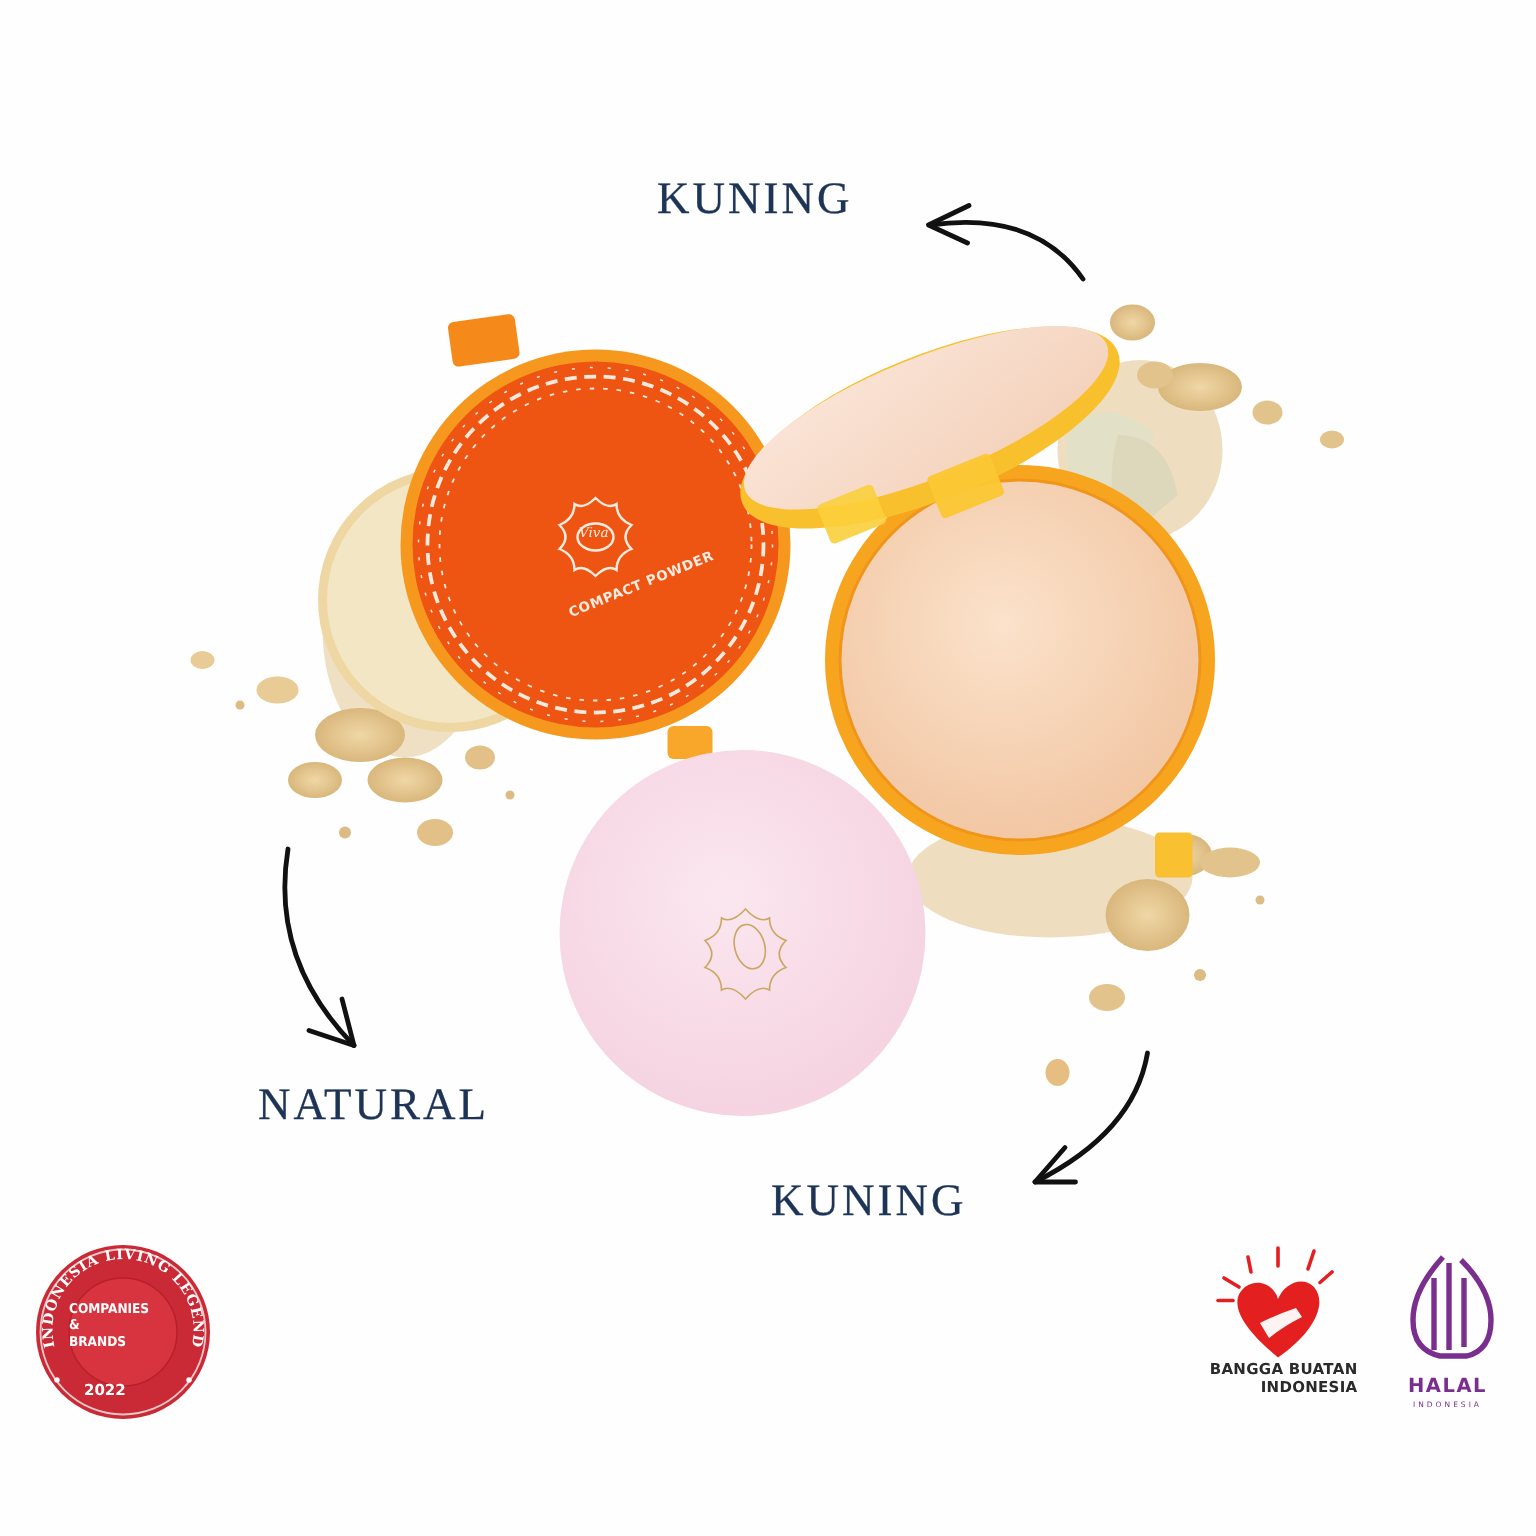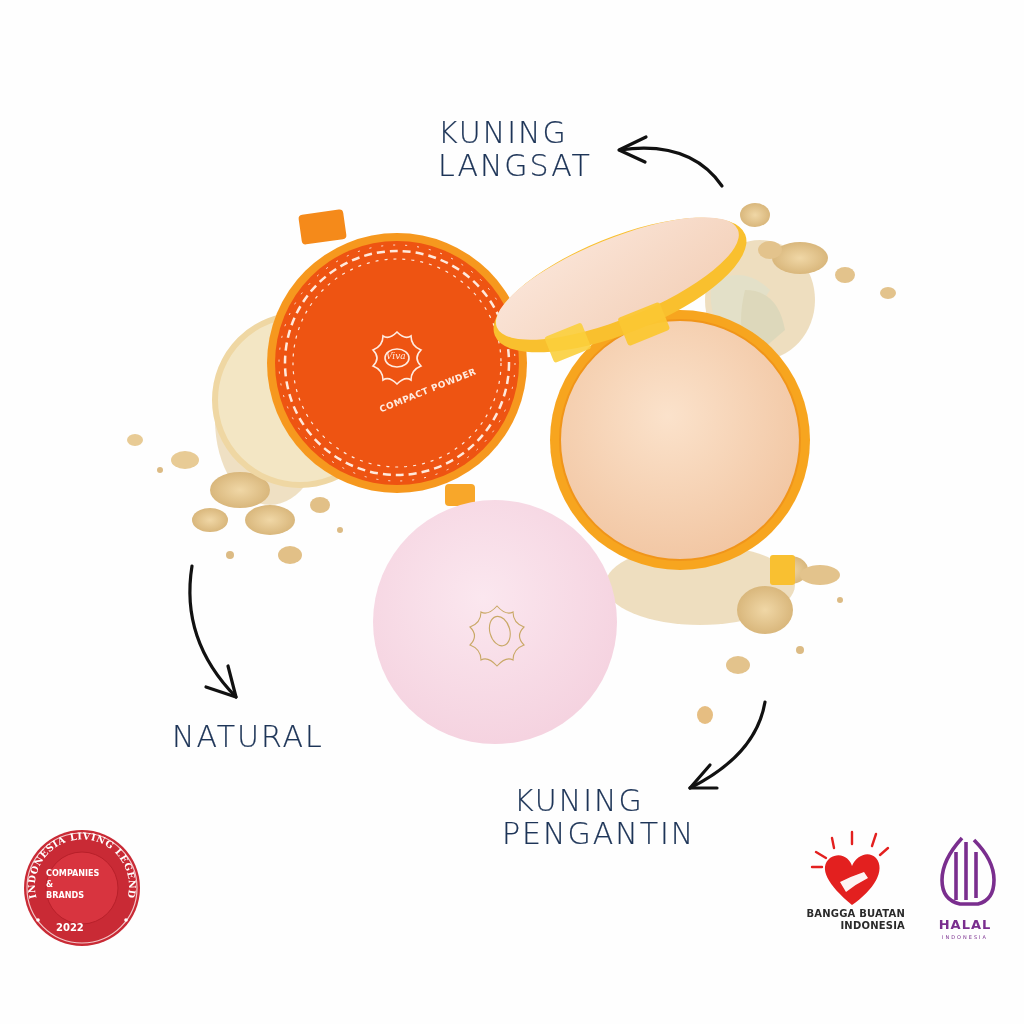--- a/index.html
+++ b/index.html
@@ -1,19 +1,19 @@
 <!DOCTYPE html>
 <html><head>
 <meta charset="utf-8">
 <style>
   html,body{margin:0;padding:0;background:#ffffff;}
   body{width:1024px;height:1024px;position:relative;overflow:hidden;font-family:"DejaVu Sans",sans-serif;}
   .stage{position:absolute;left:0;top:0;width:1024px;height:1024px;background:#fefefe;}
   .shade-label{position:absolute;color:#1d3457;font-family:"DejaVu Sans",sans-serif;font-weight:200;letter-spacing:2px;line-height:1;font-size:30px;-webkit-text-stroke:0.2px #1d3457;}
-  .shade-label span{display:block;}
+  .shade-label span{display:block;font-family:Liberation Serif, serif;}
   svg{position:absolute;left:0;top:0;}
   .ill-inner{position:absolute;left:46px;top:868px;width:70px;color:#ffffff;font-weight:bold;font-size:9px;line-height:11px;font-family:"DejaVu Sans Condensed","DejaVu Sans",sans-serif;}
   .ill-year{position:absolute;left:56px;top:922px;width:50px;text-align:left;color:#fff;font-weight:bold;font-size:10px;}
   .bangga{position:absolute;left:795px;top:908px;width:110px;text-align:right;color:#2a2a2a;font-weight:bold;font-size:10px;line-height:12px;letter-spacing:0.2px;}
   .halal{position:absolute;left:925px;top:918px;width:80px;text-align:center;color:#7a2e8e;font-weight:bold;font-size:13px;letter-spacing:1px;line-height:13px;}
   .halal small{display:block;font-size:5px;letter-spacing:2px;font-weight:normal;}
 </style>
 </head>
 <body>
 
@@ -158,28 +158,26 @@
       <line x1="966" y1="842" x2="966" y2="900"></line>
       <line x1="976" y1="852" x2="976" y2="898"></line>
     </g>
   </svg>
 
   <div style="position:absolute;left:378px;top:405px;color:#ffece1;font-size:9px;font-weight:bold;letter-spacing:0.5px;transform:rotate(-22deg);transform-origin:left top;white-space:nowrap;">COMPACT POWDER</div>
   <div style="position:absolute;left:386px;top:351px;color:#ffece1;font-size:9px;font-style:italic;font-family:'DejaVu Serif',serif;">Viva</div>
 
   <div class="shade-label" style="left:438px;top:118px;">
     <span>KUNING</span>
-    <span style="margin-top:3px;">LANGSAT</span>
   </div>
   <div class="shade-label" style="left:172px;top:722px;">
     <span>NATURAL</span>
   </div>
   <div class="shade-label" style="left:512px;top:786px;">
     <span style="padding-left:2px;">KUNING</span>
-    <span style="margin-top:3px;margin-left:-10px;">PENGANTIN</span>
   </div>
 
   <div class="ill-inner">
     <div>COMPANIES</div>
     <div>&amp;</div>
     <div>BRANDS</div>
   </div>
   <div class="ill-year">2022</div>
 
   <div class="bangga">

